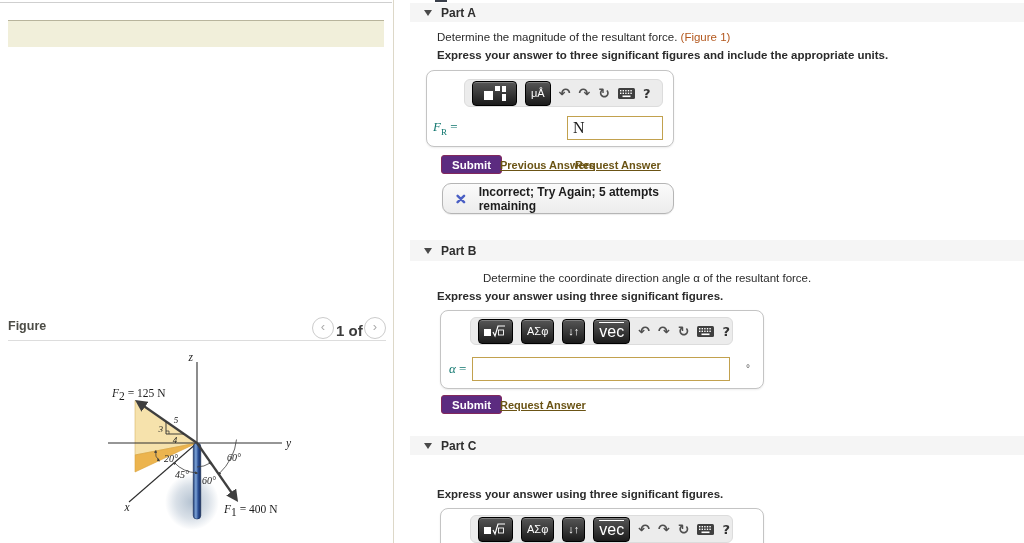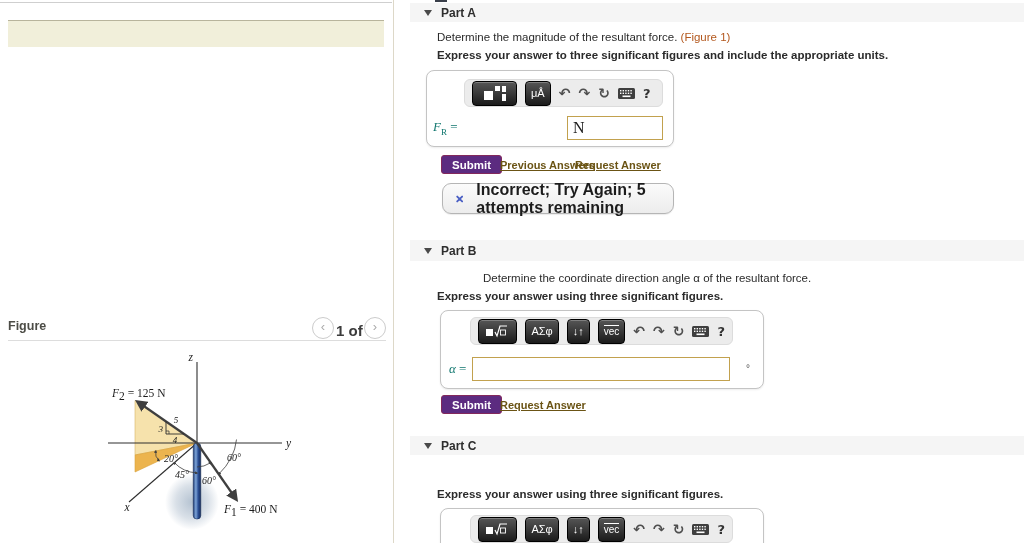--- a/index.html
+++ b/index.html
@@ -29,37 +29,37 @@
 
   .ansbox{position:absolute;background:#fff;border:1px solid #c4c4c4;border-radius:8px;
           box-shadow:0 1px 2px rgba(0,0,0,0.08);}
   .tbar{position:absolute;background:#ececec;border:1px solid #dcdcdc;border-radius:6px;
         display:flex;align-items:center;padding:0 7px;box-sizing:border-box;gap:8px;}
   .dbtn{background:linear-gradient(#565656,#1b1b1b);border:1px solid #000;border-radius:4px;
         color:#fff;height:23px;display:flex;align-items:center;justify-content:center;
         padding:0 5px;font-size:11px;box-shadow:inset 0 1px 0 rgba(255,255,255,0.25);cursor:pointer;}
   .gicon{color:#4f4f4f;font-weight:bold;font-size:14px;font-family:"DejaVu Sans",sans-serif;cursor:pointer;line-height:1;}
   .help{font-size:13px;color:#333;}
-  .vec-lbl{border-top:1px solid #fff;padding-top:1px;font-size:10px;line-height:1;}
+  .vec-lbl{border-top:1px solid #fff;padding-top:1px;font-size:16px;line-height:1;}
   .math-lbl{position:absolute;font-family:"Liberation Serif",serif;font-size:13px;color:#0f766e;}
   .math-lbl i{font-style:italic;}
   .math-lbl sub{font-size:9px;}
   .gold-input{position:absolute;border:1px solid #c2a14e;background:#fff;
               font-family:"Liberation Serif",serif;font-size:16px;color:#1a1a1a;
               padding:0 0 0 5px;box-sizing:border-box;}
   .degree{position:absolute;font-size:10px;color:#555;}
   .submit{position:absolute;background:#5c2b80;border:1px solid #83285c;border-radius:3px;
           color:#fff;font-weight:bold;font-size:11.5px;padding:2px 10px;height:19px;
           line-height:14px;cursor:pointer;font-family:"Liberation Sans",sans-serif;}
   .qlink{position:absolute;color:#6b5415;font-weight:bold;font-size:11px;
          text-decoration:underline;cursor:pointer;white-space:nowrap;}
   .feedback{position:absolute;border:1px solid #b5b5b5;border-radius:9px;
             background:linear-gradient(#fbfbfb,#ececec);display:flex;align-items:center;
             box-shadow:0 1px 1px rgba(0,0,0,0.08);}
-  .feedback-text{font-size:16px;font-weight:bold;color:#1c1c1c;margin-left:13px;}
+  .feedback-text{font-size:12px;font-weight:bold;color:#1c1c1c;margin-left:13px;}
   .artifact{left:435px;top:0;width:12px;height:2px;background:#3a3f4a;}
 
   
   .fsym{font-family:"Liberation Serif",serif;font-style:italic;font-size:11.5px;fill:#1c1c1c;}
   .frest{font-family:"Liberation Serif",serif;font-size:11.5px;fill:#1c1c1c;}
   .fang{font-family:"Liberation Serif",serif;font-style:italic;font-size:10px;fill:#1c1c1c;}
   .fslope{font-family:"Liberation Serif",serif;font-style:italic;font-size:9px;fill:#1c1c1c;}
 </style>
 </head>
 <body>

